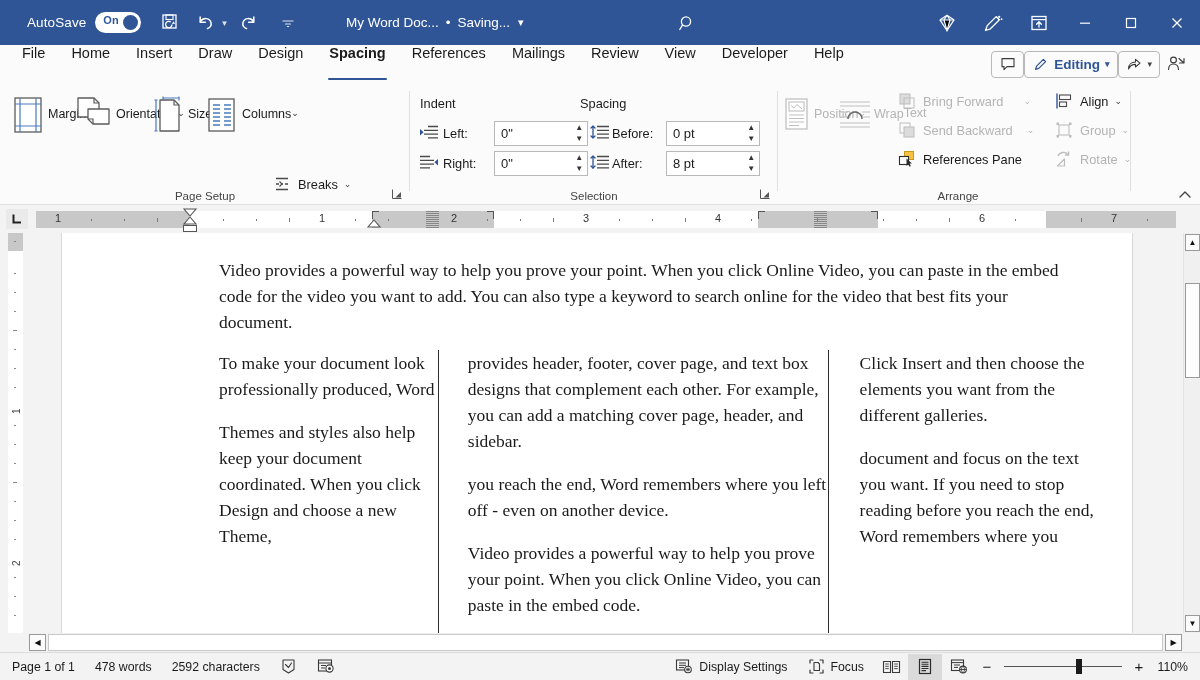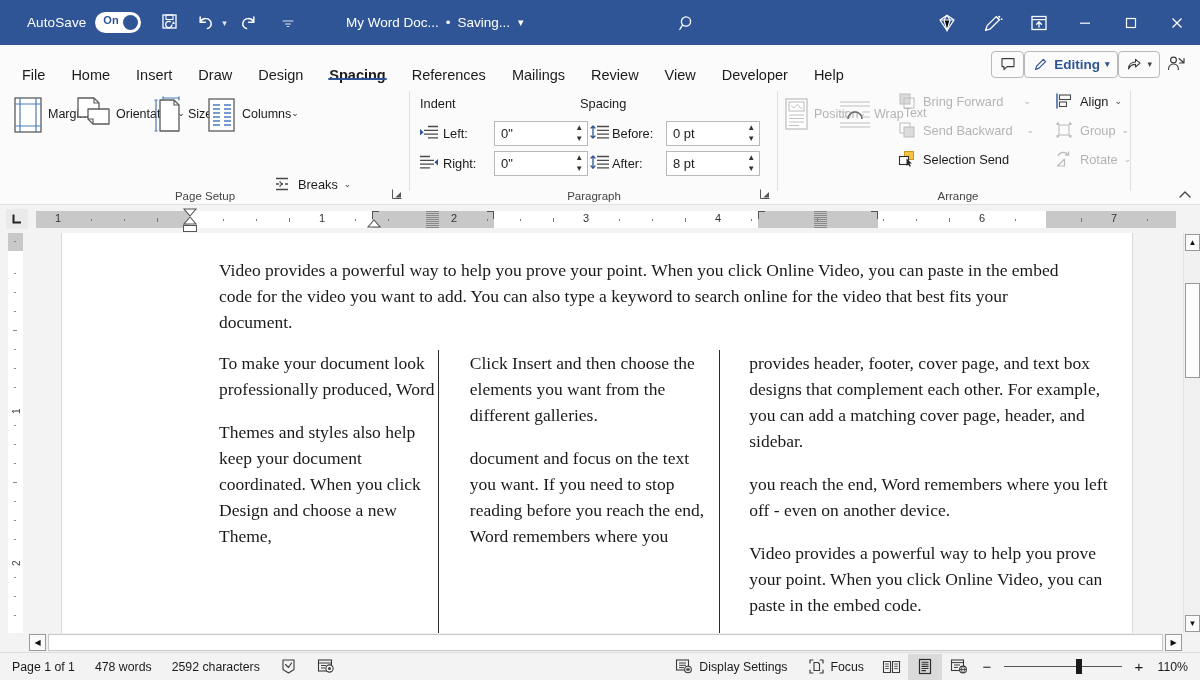--- a/index.html
+++ b/index.html
@@ -54,21 +54,21 @@
   .tb-rbtn.win { width: 46px; }
 
   
   .tabs {
     position: absolute; left: 0; top: 45px; width: 1200px; height: 38px;
     background: #fbfbfb; display: flex; align-items: center;
     border-bottom: none;
   }
   .tab {
     font-size: 14.5px; color: #1b1b1b; padding: 0 13px; height: 38px;
-    display: flex; align-items: flex-end; position: relative; white-space: nowrap;
+    display: flex; align-items: flex-start; position: relative; white-space: nowrap;
   }
   .tab:first-child { margin-left: 9px; }
   .tab.active { font-weight: bold; }
   .tab.active::after {
     content: ""; position: absolute; left: 12px; right: 12px; bottom: 3px;
     height: 2.5px; background: #2f5597; border-radius: 2px;
   }
   .tabs-right { position: absolute; right: 8px; top: 0; height: 38px; display: flex; align-items: center; }
   .tr-box {
     height: 27px; border: 1px solid #b9b9b9; border-radius: 4px; background: #fbfbfb;
@@ -545,21 +545,21 @@
       </div>
       <div class="fieldlabel" style="left:202px;top:73px">After:</div>
       <div class="spinwrap" style="left:256px;top:68px">
         <input readonly="" value="8 pt" style="">
         <span class="spinbtns">
             <span>▲</span>
             <span>▼</span>
           </span>
       </div>
 
-      <div class="rgroup-label">Paragraph</div>
+      <div class="rgroup-label">Selection</div>
       <div class="dlg-launcher" style="right:6px">
         <svg width="12" height="12" viewBox="0 0 12 12">
             <path d="M1.5 1.5 L1.5 10.5 L10.5 10.5" fill="none" stroke="#555" stroke-width="1"></path>
             <path d="M10 4 L10 9.6 L4.4 9.6 Z" fill="#555"></path>
           </svg>
       </div>
       <div class="rgroup-sep" style="right:0"></div>
     </div>
 
     <div class="rgroup" style="left:778px;width:400px">
@@ -612,21 +612,21 @@
       </div>
 
       <div class="smallbtn" style="left:115px;top:63px">
         <span class="ic">
           <svg width="18" height="18" viewBox="0 0 18 18">
               <rect x="6.5" y="1.5" width="9" height="8" fill="#f5c242" stroke="#c99a16" stroke-width="1"></rect>
               <rect x="1.5" y="6.5" width="9" height="8" fill="#fff" stroke="#2b2b2b" stroke-width="1.1"></rect>
               <path d="M8.5 8.5 L8.5 16 L10.3 14.2 L11.6 16.8 L12.9 16.1 L11.6 13.6 L14 13.4 Z" fill="#2b2b2b"></path>
             </svg>
         </span>
-        <span>Selection Send</span>
+        <span>References Pane</span>
       </div>
 
       <div class="smallbtn" style="left:272px;top:5px">
         <span class="ic">
           <svg width="18" height="18" viewBox="0 0 18 18">
               <path d="M2 1.5 L2 16.5" stroke="#2f5597" stroke-width="1.4"></path>
               <rect x="4.5" y="3" width="11" height="4.5" fill="none" stroke="#4a4a4a" stroke-width="1.1"></rect>
               <rect x="4.5" y="10" width="7" height="4.5" fill="none" stroke="#4a4a4a" stroke-width="1.1"></rect>
             </svg>
         </span>
@@ -770,30 +770,30 @@
 
   <div class="docarea">
     <div class="page">
       <div class="firstpara">Video provides a powerful way to help you prove your point. When you click Online Video, you can paste in the embed code for the video you want to add. You can also type a keyword to search online for the video that best fits your document.</div>
 
       <div class="cols">
         <div class="col c1">
           <p>To make your document look professionally produced, Word</p>
           <p>Themes and styles also help keep your document coordinated. When you click Design and choose a new Theme,</p>
         </div>
-        <div class="col c3">
-          <div class="colline" style="left:0"></div>
-          <p>Click Insert and then choose the elements you want from the different galleries.</p>
-          <p>document and focus on the text you want. If you need to stop reading before you reach the end, Word remembers where you</p>
-        </div>
         <div class="col c2">
           <div class="colline" style="left:0"></div>
           <p>provides header, footer, cover page, and text box designs that complement each other. For example, you can add a matching cover page, header, and sidebar.</p>
           <p>you reach the end, Word remembers where you left off - even on another device.</p>
           <p>Video provides a powerful way to help you prove your point. When you click Online Video, you can paste in the embed code.</p>
+        </div>
+        <div class="col c3">
+          <div class="colline" style="left:0"></div>
+          <p>Click Insert and then choose the elements you want from the different galleries.</p>
+          <p>document and focus on the text you want. If you need to stop reading before you reach the end, Word remembers where you</p>
         </div>
       </div>
     </div>
   </div>
 
   <div class="vscroll">
     <div class="vs-arrow" style="top:1px">▲</div>
     <div class="vs-thumb"></div>
     <div class="vs-arrow" style="bottom:1px">▼</div>
   </div>

